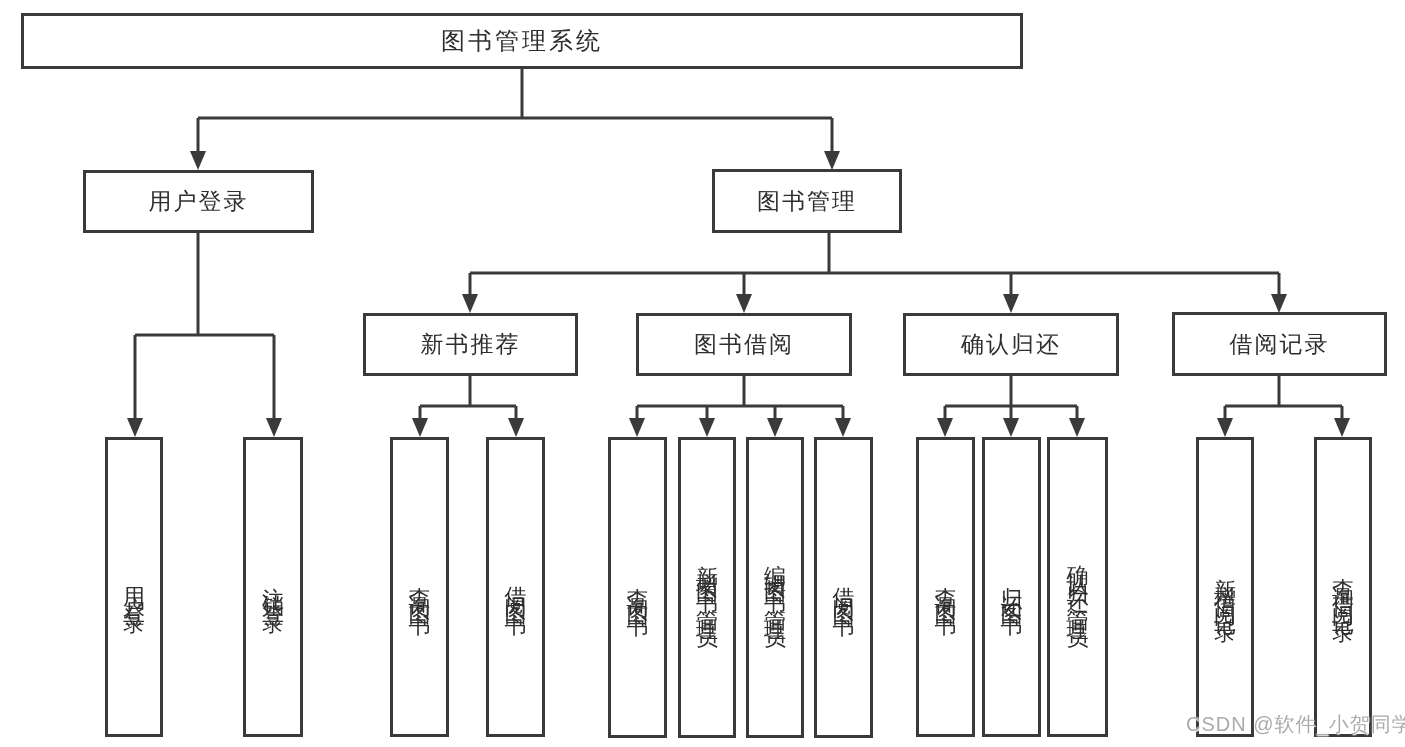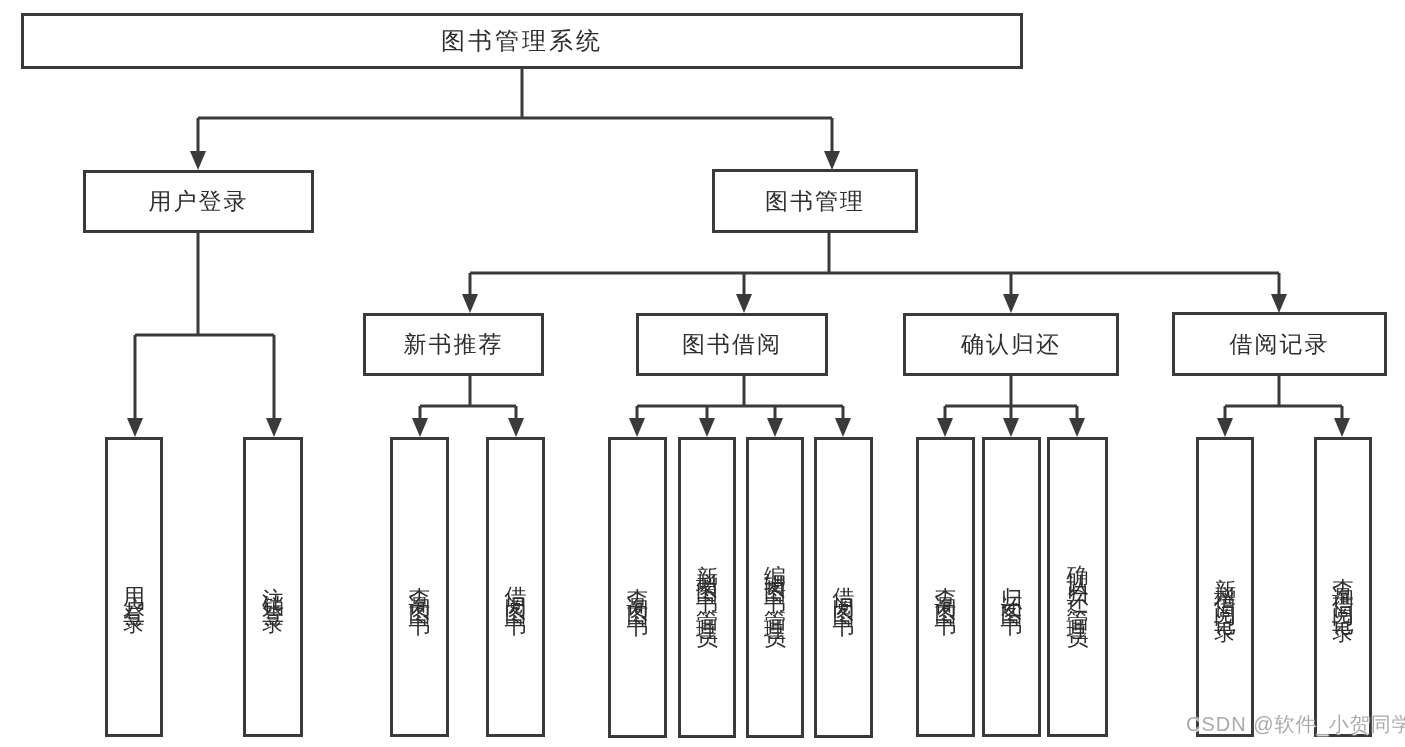--- a/index.html
+++ b/index.html
@@ -110,28 +110,28 @@
     </g>
   </svg>
 
   <div class="box root-box" style="left:21px;top:13px;width:1002px;height:56px">
     <span class="hlabel">图书管理系统</span>
   </div>
 
   <div class="box" style="left:83px;top:170px;width:231px;height:63px">
     <span class="hlabel">用户登录</span>
   </div>
-  <div class="box" style="left:712px;top:169px;width:206px;height:64px">
+  <div class="box" style="left:712px;top:169px;width:190px;height:64px">
     <span class="hlabel">图书管理</span>
   </div>
 
-  <div class="box" style="left:363px;top:313px;width:181px;height:63px">
+  <div class="box" style="left:363px;top:313px;width:215px;height:63px">
     <span class="hlabel">新书推荐</span>
   </div>
-  <div class="box" style="left:636px;top:313px;width:192px;height:63px">
+  <div class="box" style="left:636px;top:313px;width:216px;height:63px">
     <span class="hlabel">图书借阅</span>
   </div>
   <div class="box" style="left:903px;top:313px;width:216px;height:63px">
     <span class="hlabel">确认归还</span>
   </div>
   <div class="box" style="left:1172px;top:312px;width:215px;height:64px">
     <span class="hlabel">借阅记录</span>
   </div>
 
   <div class="box leaf" style="left:105px;top:437px;width:58px;height:300px">

